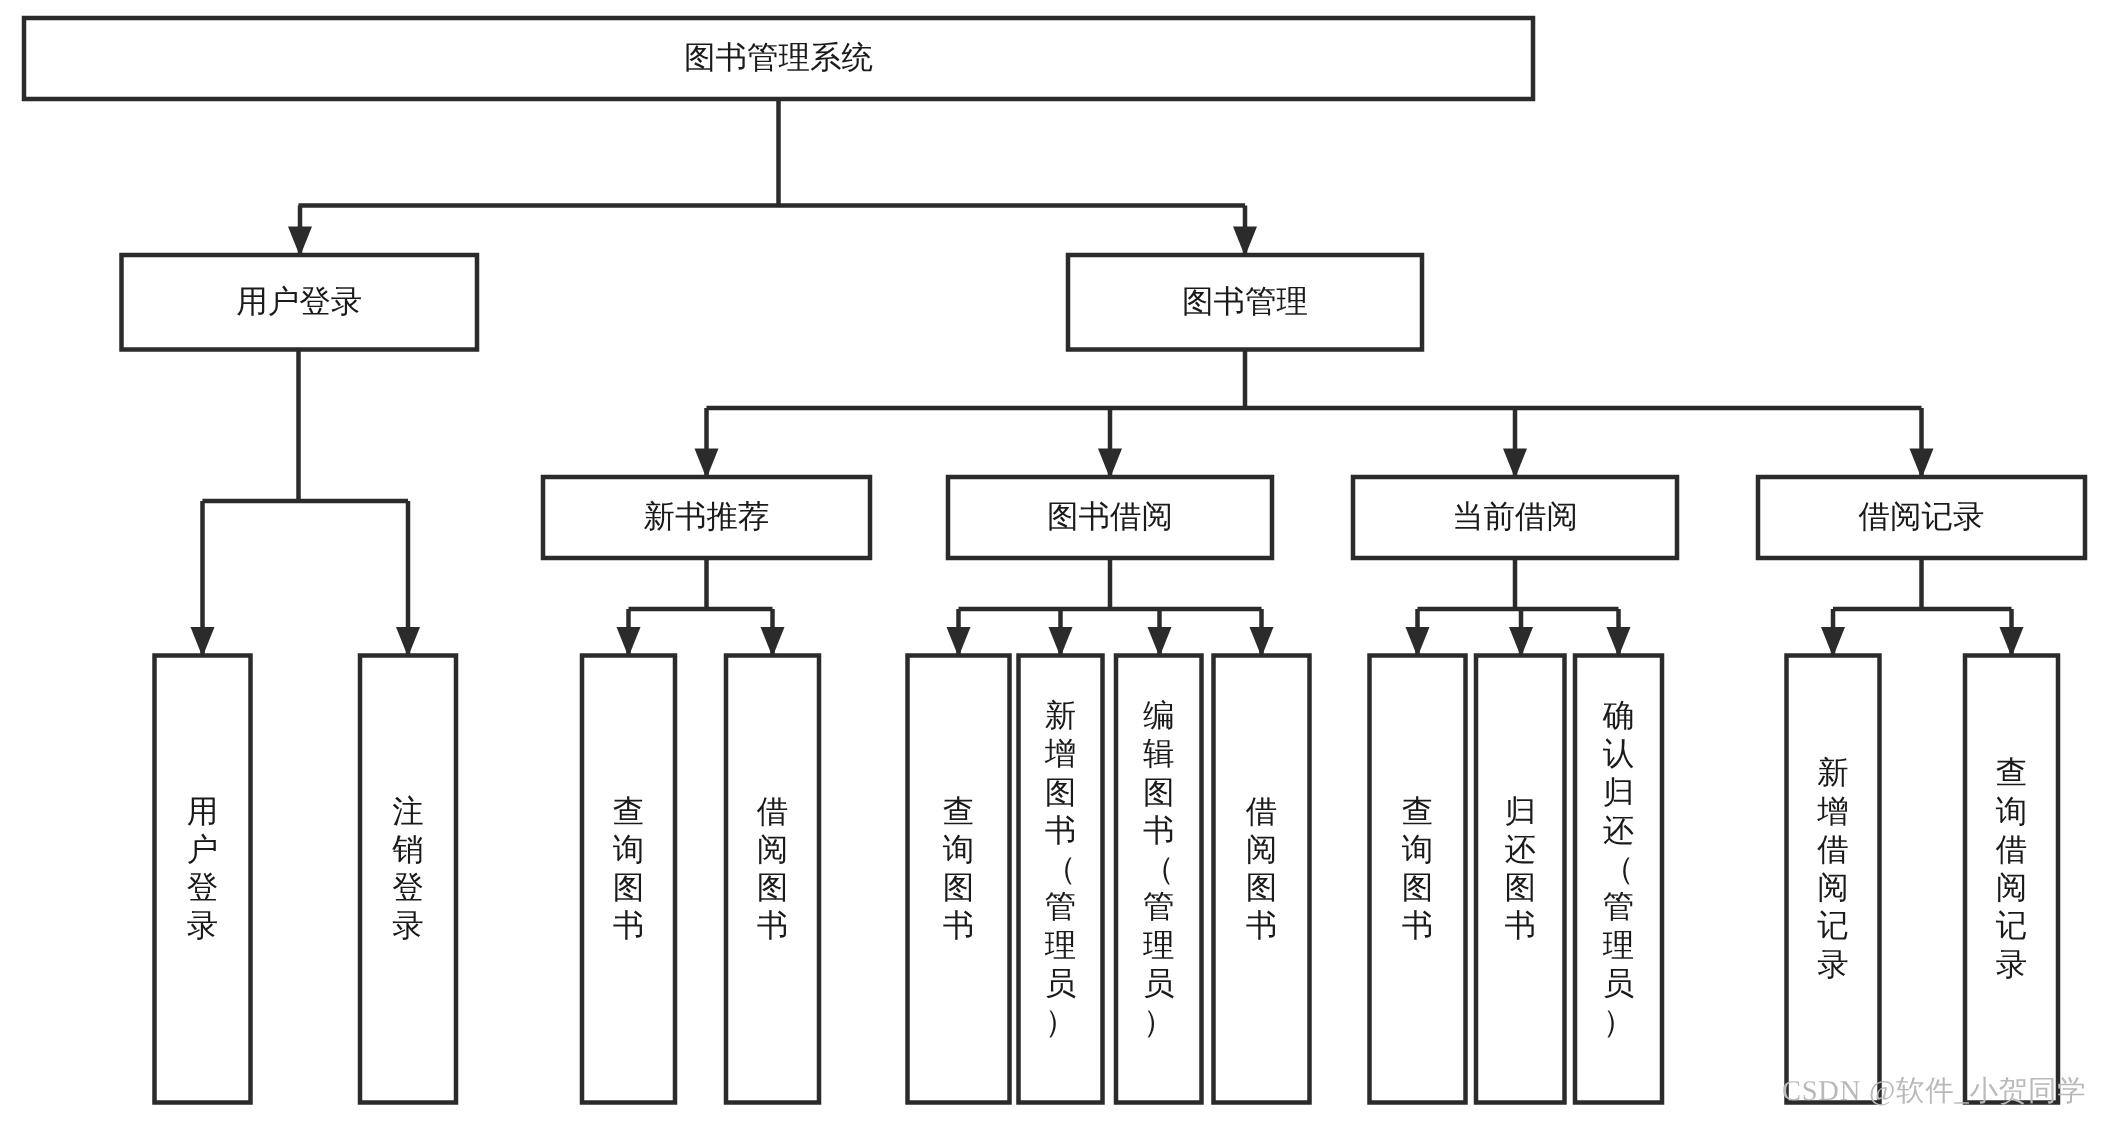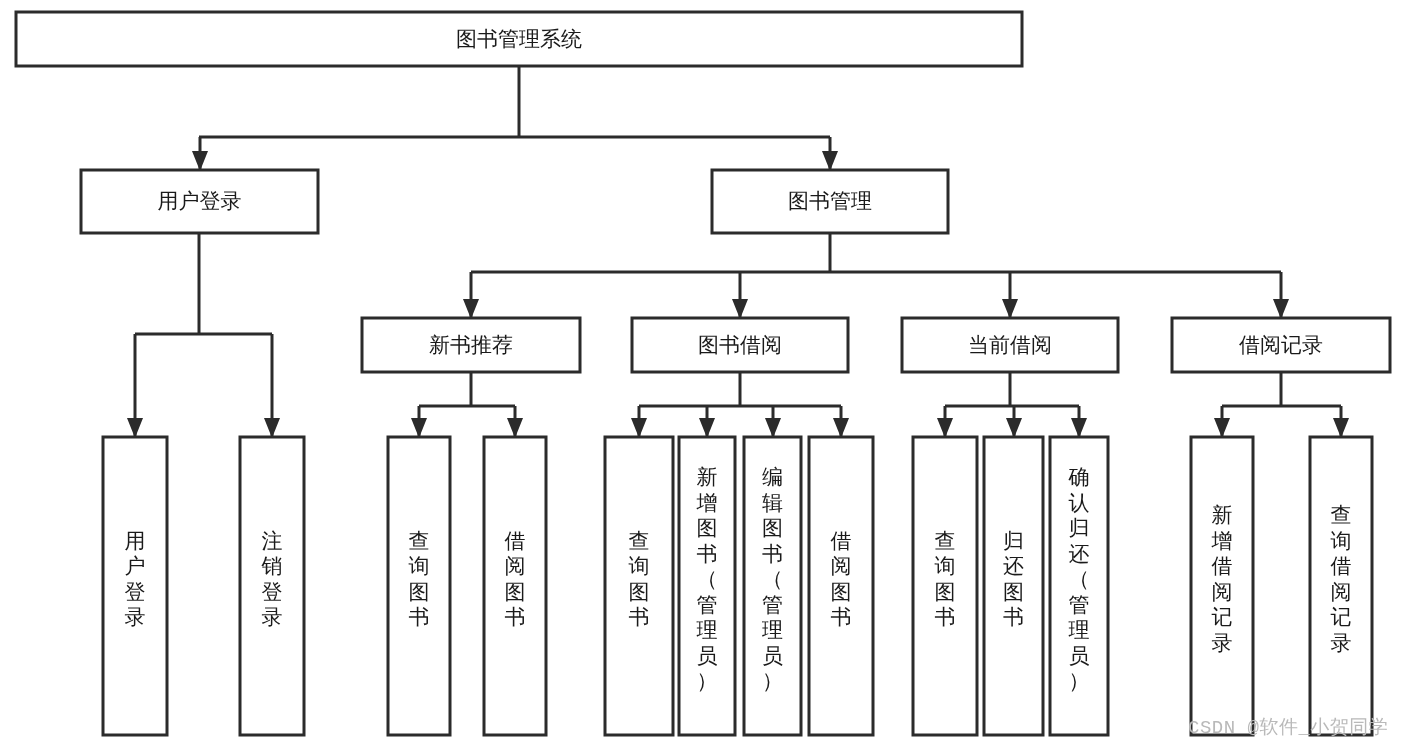--- a/index.html
+++ b/index.html
@@ -50,21 +50,21 @@
     dominant-baseline: middle;
   }
   .node-label-vert {
     fill: #1a1a1a;
     font-family: "Liberation Sans", "DejaVu Sans", sans-serif;
     font-size: 21px;
     text-anchor: middle;
   }
   .watermark {
     position: absolute;
-    font-family: Liberation Mono, monospace;
+    font-family: Liberation Serif, serif;
     font-size: 19px;
     color: #b9b9b9;
     white-space: nowrap;
     left: 1188px;
     top: 714px;
     letter-spacing: 0.5px;
   }
 </style>
 </head>
 <body>

